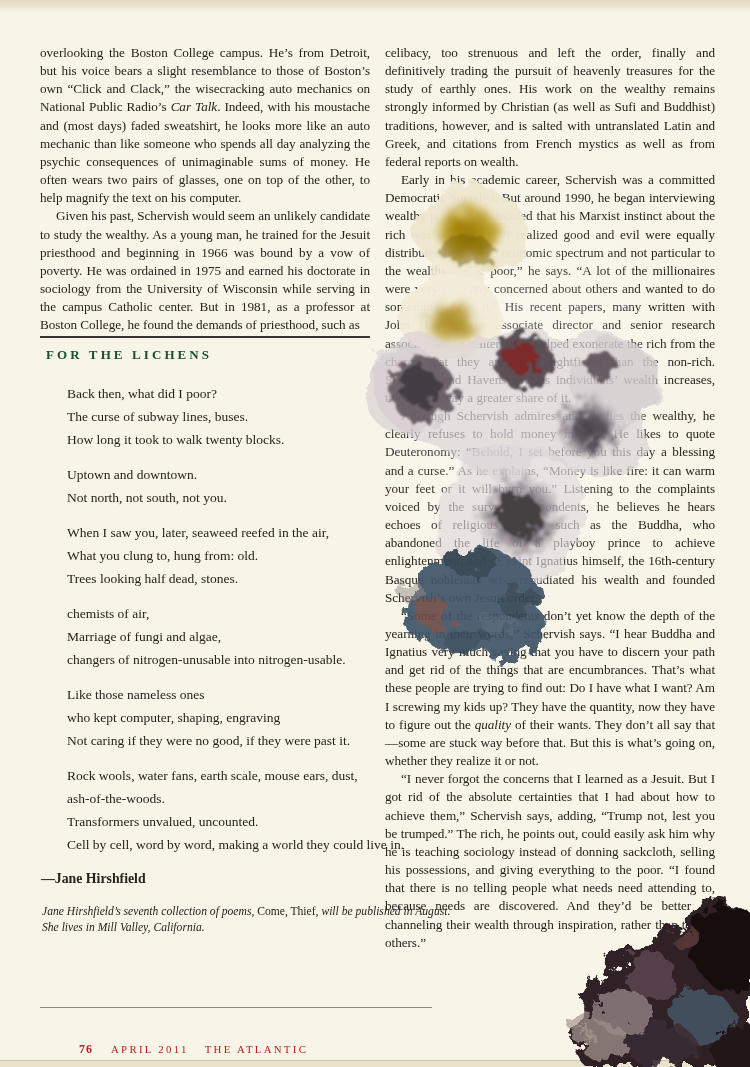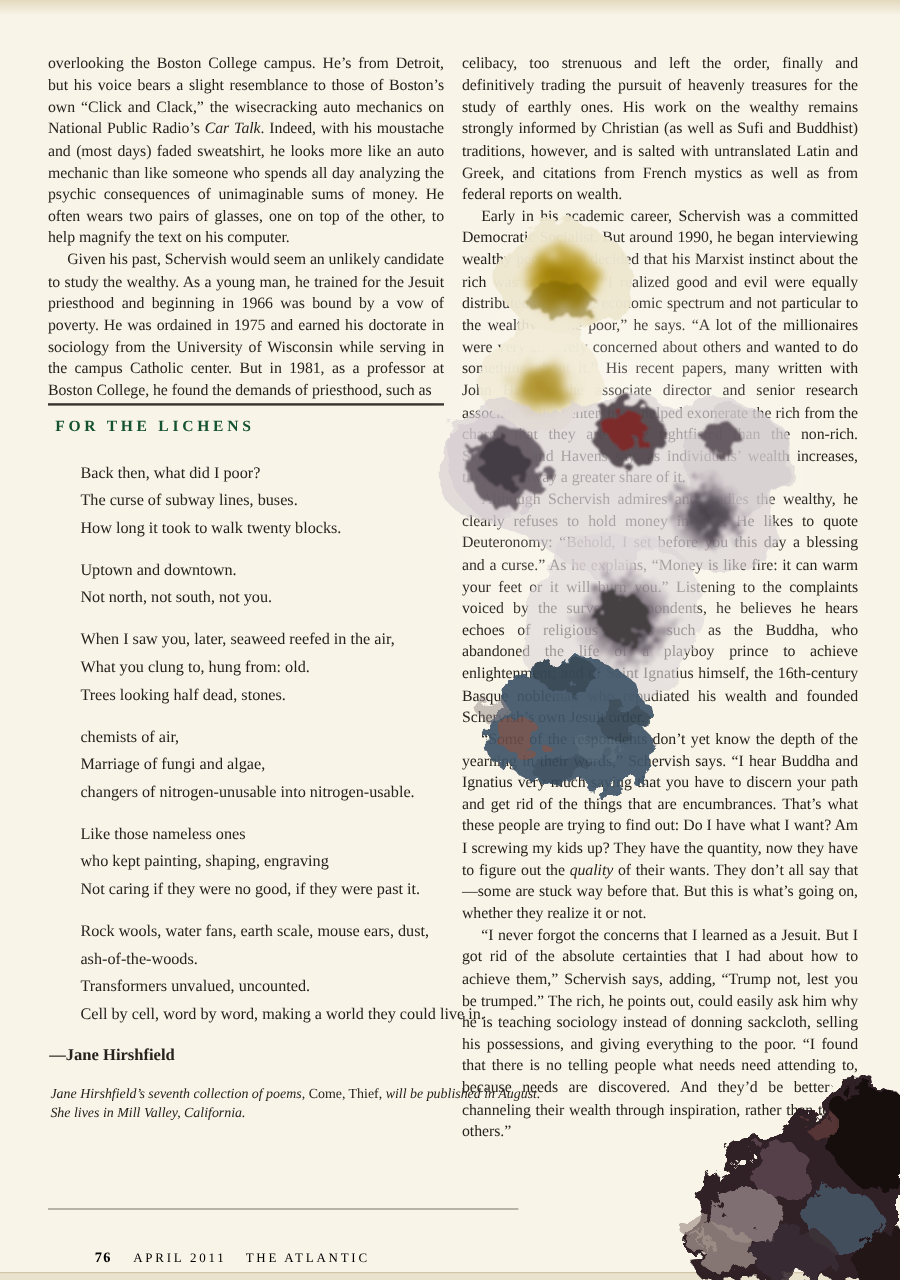--- a/index.html
+++ b/index.html
@@ -32,21 +32,21 @@
     letter-spacing:3.1px; color:#14532d;
   }
   .poem { margin:19px 0 0 27px; }
   .stanza { margin-bottom:12px; }
   .poem-line { font-size:13.5px; line-height:23px; white-space:nowrap; }
   .signature { margin:15px 0 0 1px; font-weight:bold; font-size:13.8px; }
   .bio { margin:17px 0 0 2px; font-size:11.6px; line-height:15.5px; font-style:italic; white-space:nowrap; }
   .bio span { font-style:normal; }
 
   .footer-rule { position:absolute; left:40px; top:1007px; width:392px; height:1px; background:#8f887b; z-index:1; }
-  .footer { position:absolute; left:79px; top:1039px; z-index:1; color:#000000; }
+  .footer { position:absolute; left:79px; top:1039px; z-index:1; color:#b91c1c; }
   .footer .folio { font-weight:bold; font-size:12px; letter-spacing:1px; margin-right:14px; }
   .footer .issue { font-size:10.8px; letter-spacing:2.3px; margin-right:12px; }
   .footer .mag   { font-size:10.8px; letter-spacing:2.3px; }
 
   .stain-backing {
     position:absolute; left:352px; top:168px; width:340px; height:450px; z-index:2;
     background:radial-gradient(closest-side, rgba(255,255,255,.35), rgba(255,255,255,0));
     pointer-events:none;
   }
   svg.stains { position:absolute; left:0; top:0; z-index:5; pointer-events:none; }
@@ -80,21 +80,21 @@
           <div class="poem-line">What you clung to, hung from: old.</div>
           <div class="poem-line">Trees looking half dead, stones.</div>
         </div>
       <div class="stanza">
           <div class="poem-line">chemists of air,</div>
           <div class="poem-line">Marriage of fungi and algae,</div>
           <div class="poem-line">changers of nitrogen-unusable into nitrogen-usable.</div>
         </div>
       <div class="stanza">
           <div class="poem-line">Like those nameless ones</div>
-          <div class="poem-line">who kept painting, shaping, engraving</div>
+          <div class="poem-line">who kept computer, shaping, engraving</div>
           <div class="poem-line">Not caring if they were no good, if they were past it.</div>
         </div>
       <div class="stanza">
           <div class="poem-line">Rock wools, water fans, earth scale, mouse ears, dust,</div>
           <div class="poem-line">ash-of-the-woods.</div>
           <div class="poem-line">Transformers unvalued, uncounted.</div>
           <div class="poem-line">Cell by cell, word by word, making a world they could live in.</div>
         </div>
     </div>
     <div class="signature">—Jane Hirshfield</div>

